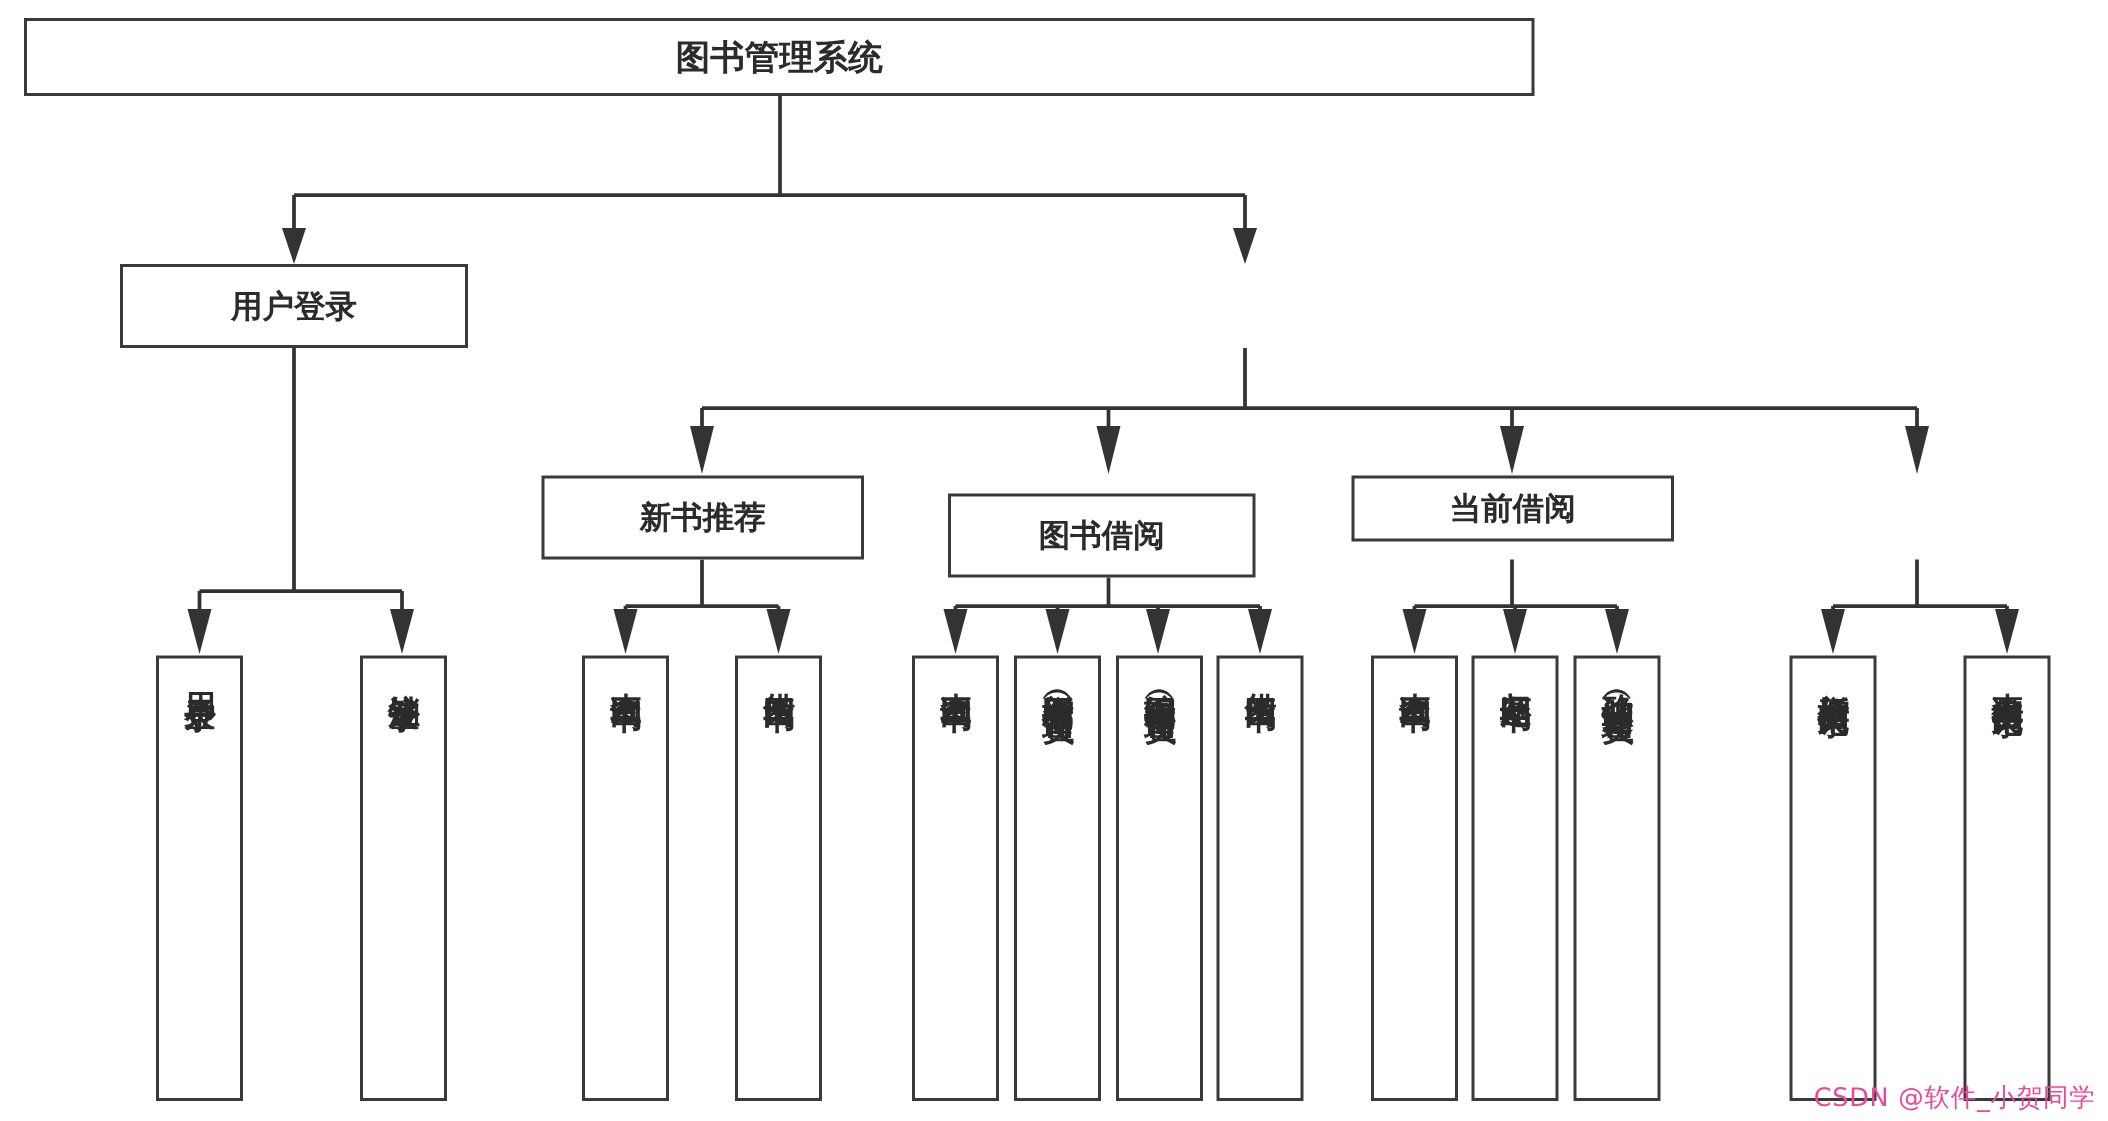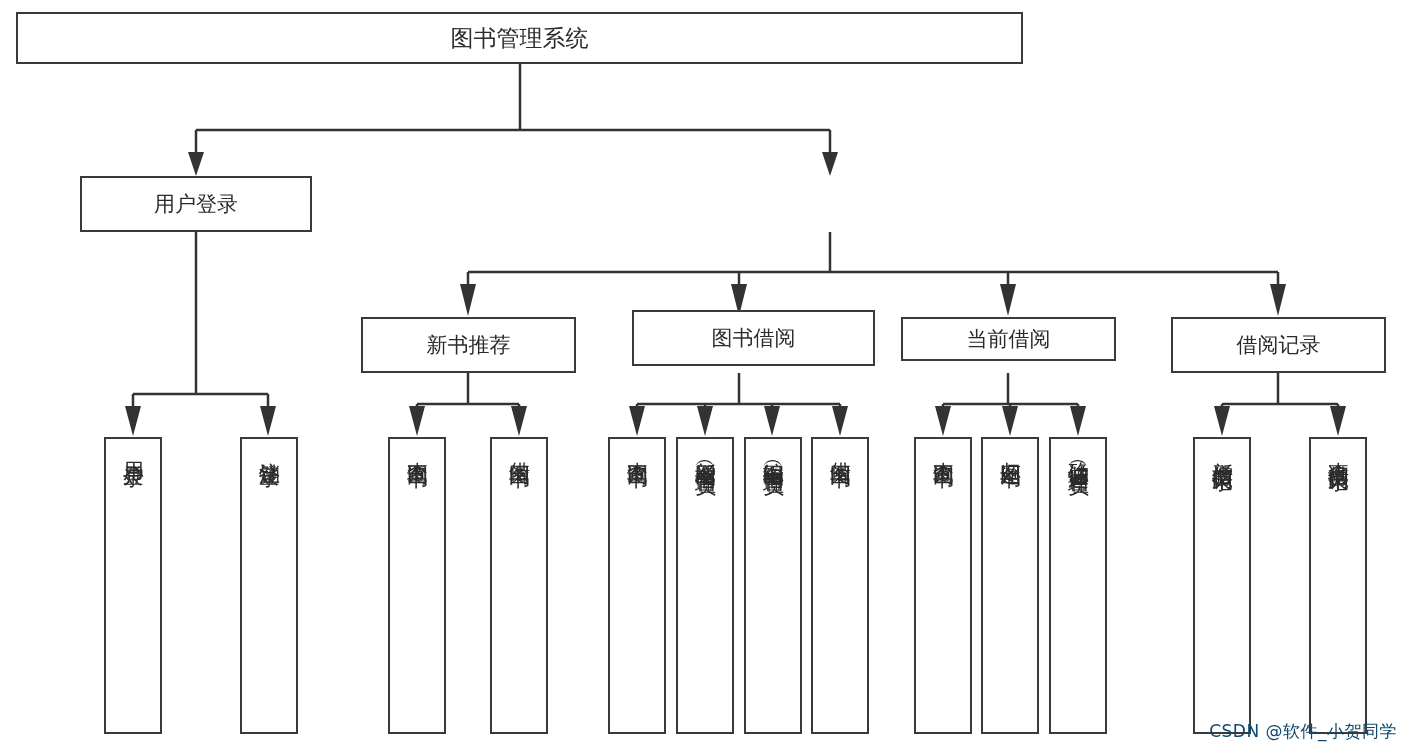--- a/index.html
+++ b/index.html
@@ -23,20 +23,21 @@
     position: absolute;
     box-sizing: border-box;
     border: 2.5px solid #3a3a3a;
     background: #ffffff;
     color: #2b2b2b;
     display: flex;
     align-items: center;
     justify-content: center;
     text-align: center;
     z-index: 3;
+    font-weight: bold;
   }
   .node.root {
     font-size: 23px;
   }
   .node.lvl1 {
     font-size: 21px;
   }
   .node.lvl2 {
     font-size: 21px;
   }
@@ -74,21 +75,21 @@
   .arrowhead {
     fill: #333333;
     stroke: none;
   }
   
   #watermark {
     position: absolute;
     right: 8px;
     bottom: 4px;
     font-size: 17px;
-    color: #0c4a6e;
+    color: #ec4899;
     letter-spacing: 0.5px;
     z-index: 5;
     white-space: nowrap;
   }
 </style>
 </head>
 <body>
 
 <div id="canvas">
 
@@ -158,29 +159,26 @@
     <span>图书管理系统</span>
   </div>
 
   <div class="node lvl1" style="left:80px; top:176px; width:232px; height:56px;">
     <span>用户登录</span>
   </div>
 
   <div class="node lvl2" style="left:361px; top:317px; width:215px; height:56px;">
     <span>新书推荐</span>
   </div>
-  <div class="node lvl2" style="left:632px; top:310px; width:243px; height:56px;">
+  <div class="node lvl2" style="left:632px; top:329px; width:205px; height:56px;">
     <span>图书借阅</span>
   </div>
   <div class="node lvl2" style="left:901px; top:317px; width:215px; height:44px;">
     <span>当前借阅</span>
   </div>
-  <div class="node lvl2" style="left:1171px; top:317px; width:215px; height:56px;">
-    <span>借阅记录</span>
-  </div>
 
   <div class="node leaf" style="left:104px; top:437px; width:58px; height:297px;">
     <span class="vlabel">用户登录</span>
   </div>
   <div class="node leaf" style="left:240px; top:437px; width:58px; height:297px;">
     <span class="vlabel">注销登录</span>
   </div>
 
   <div class="node leaf" style="left:388px; top:437px; width:58px; height:297px;">
     <span class="vlabel">查询图书</span>

